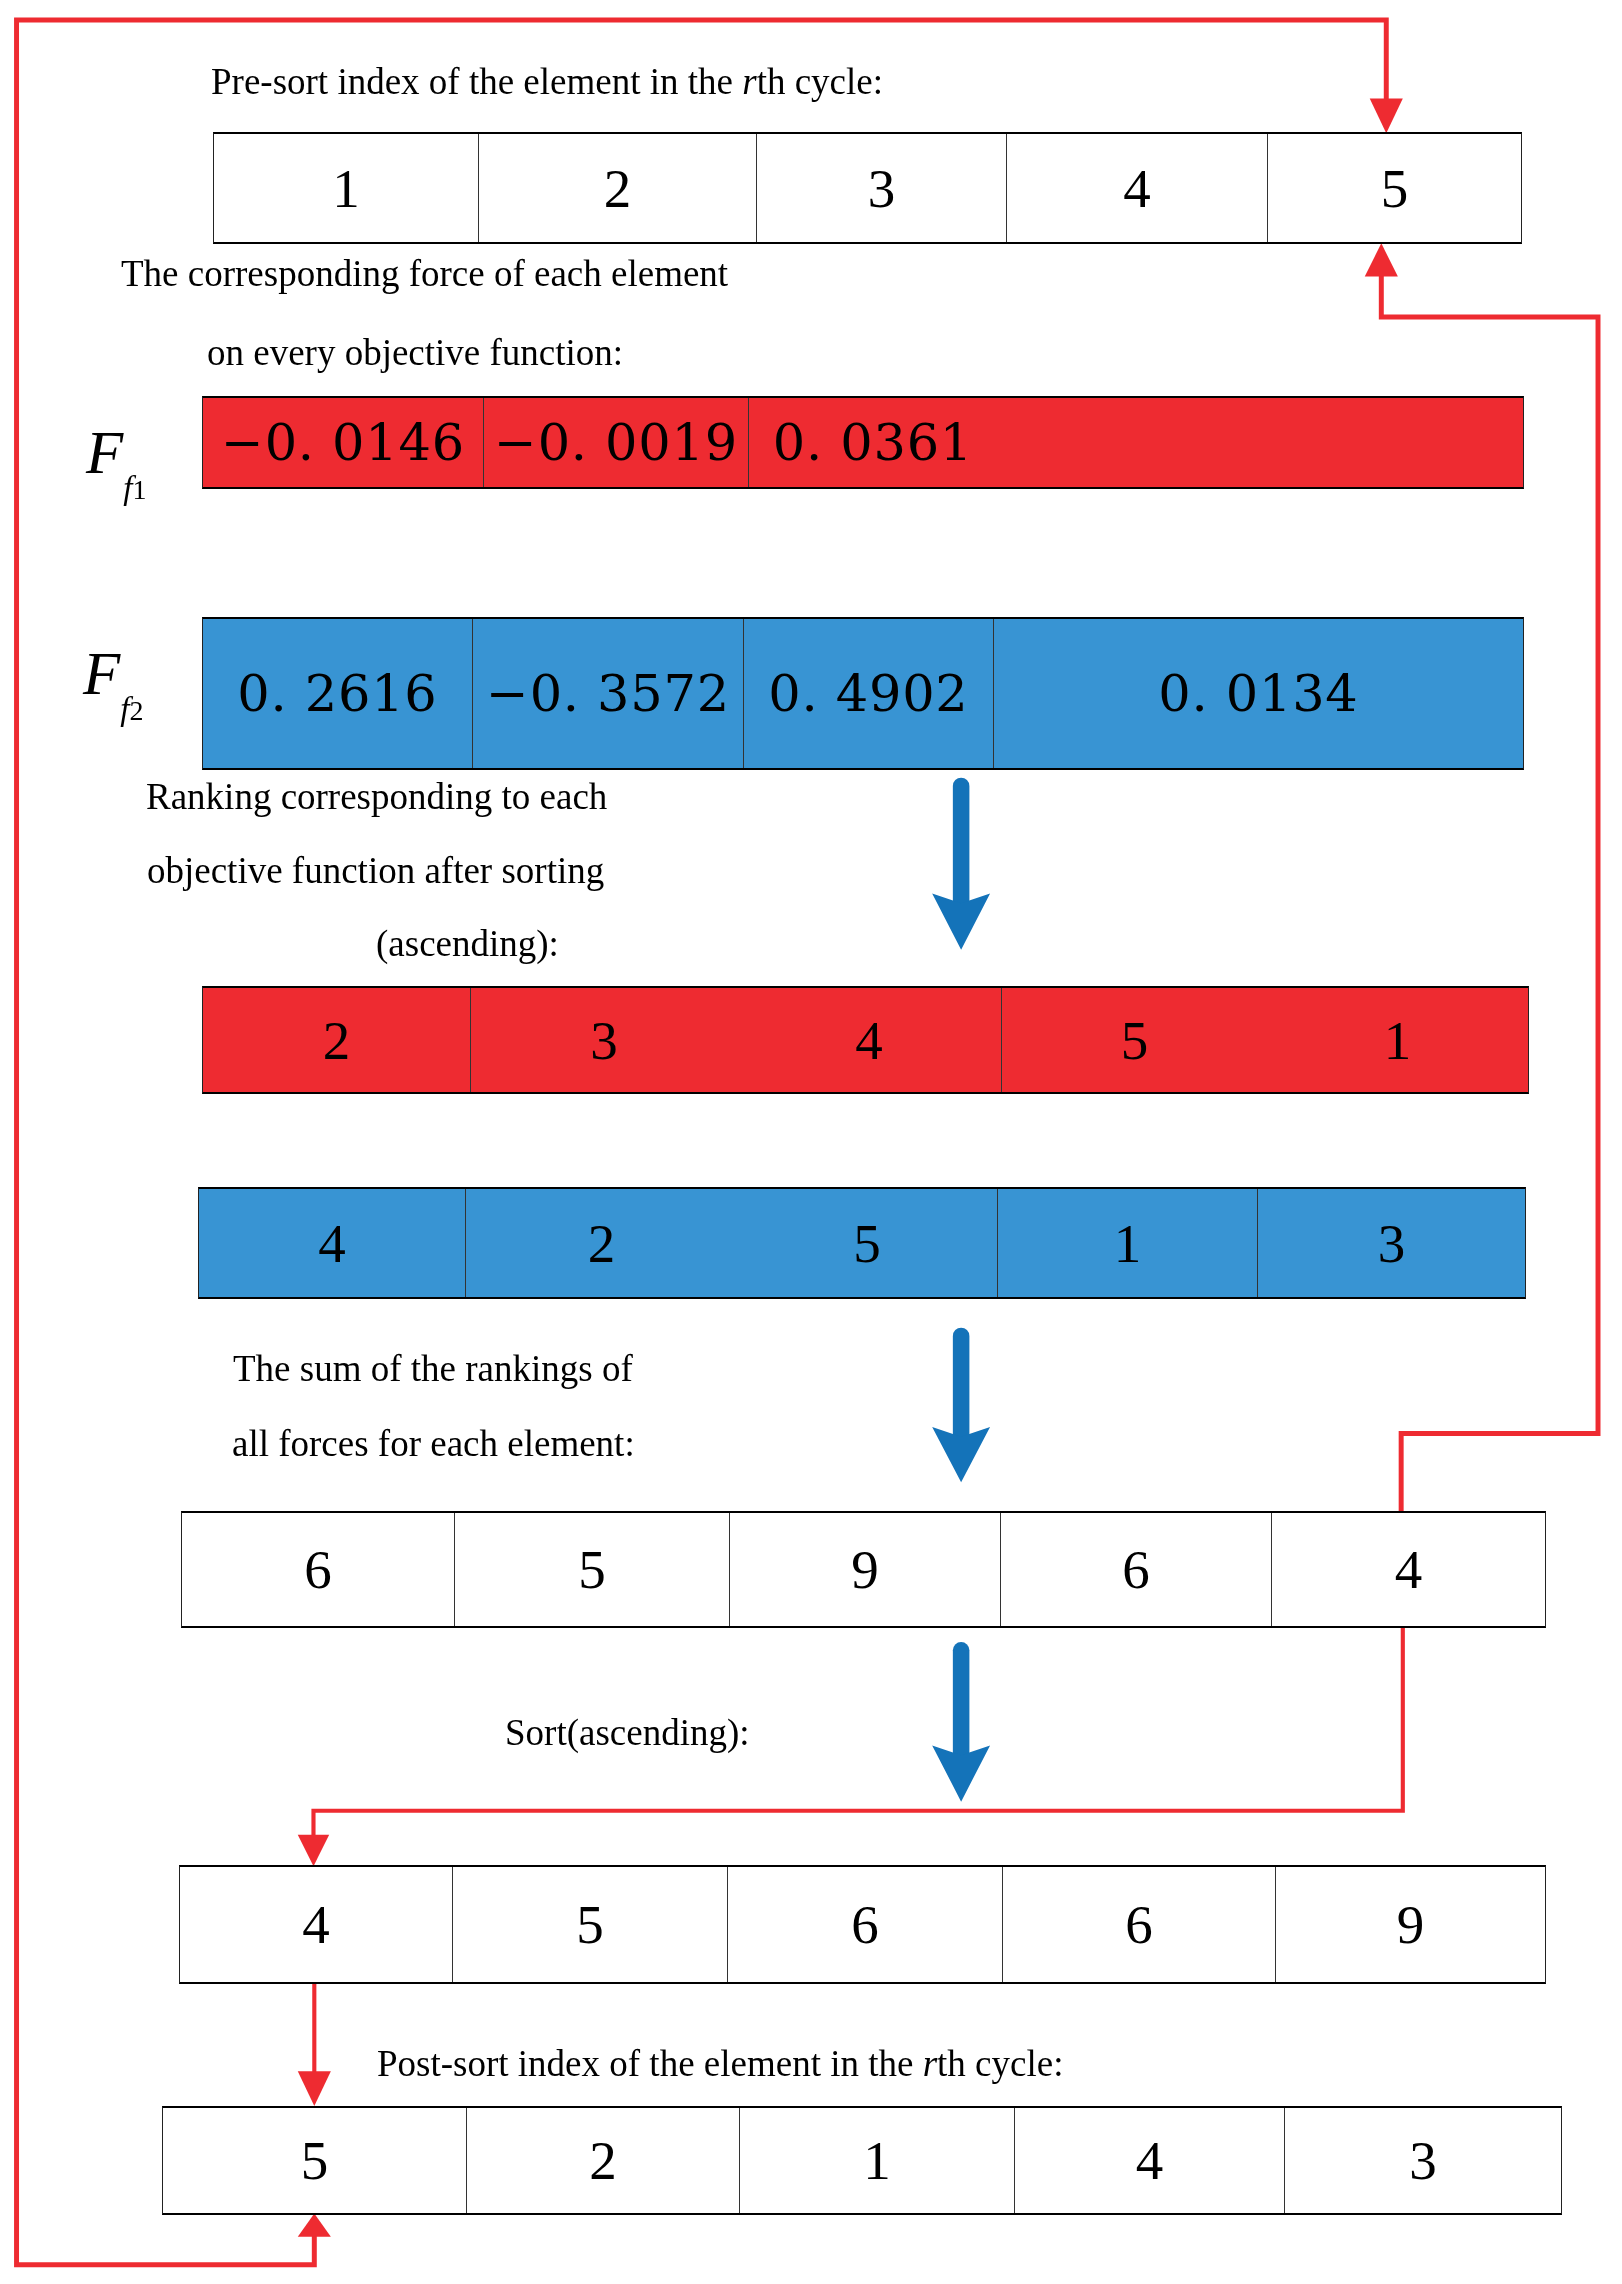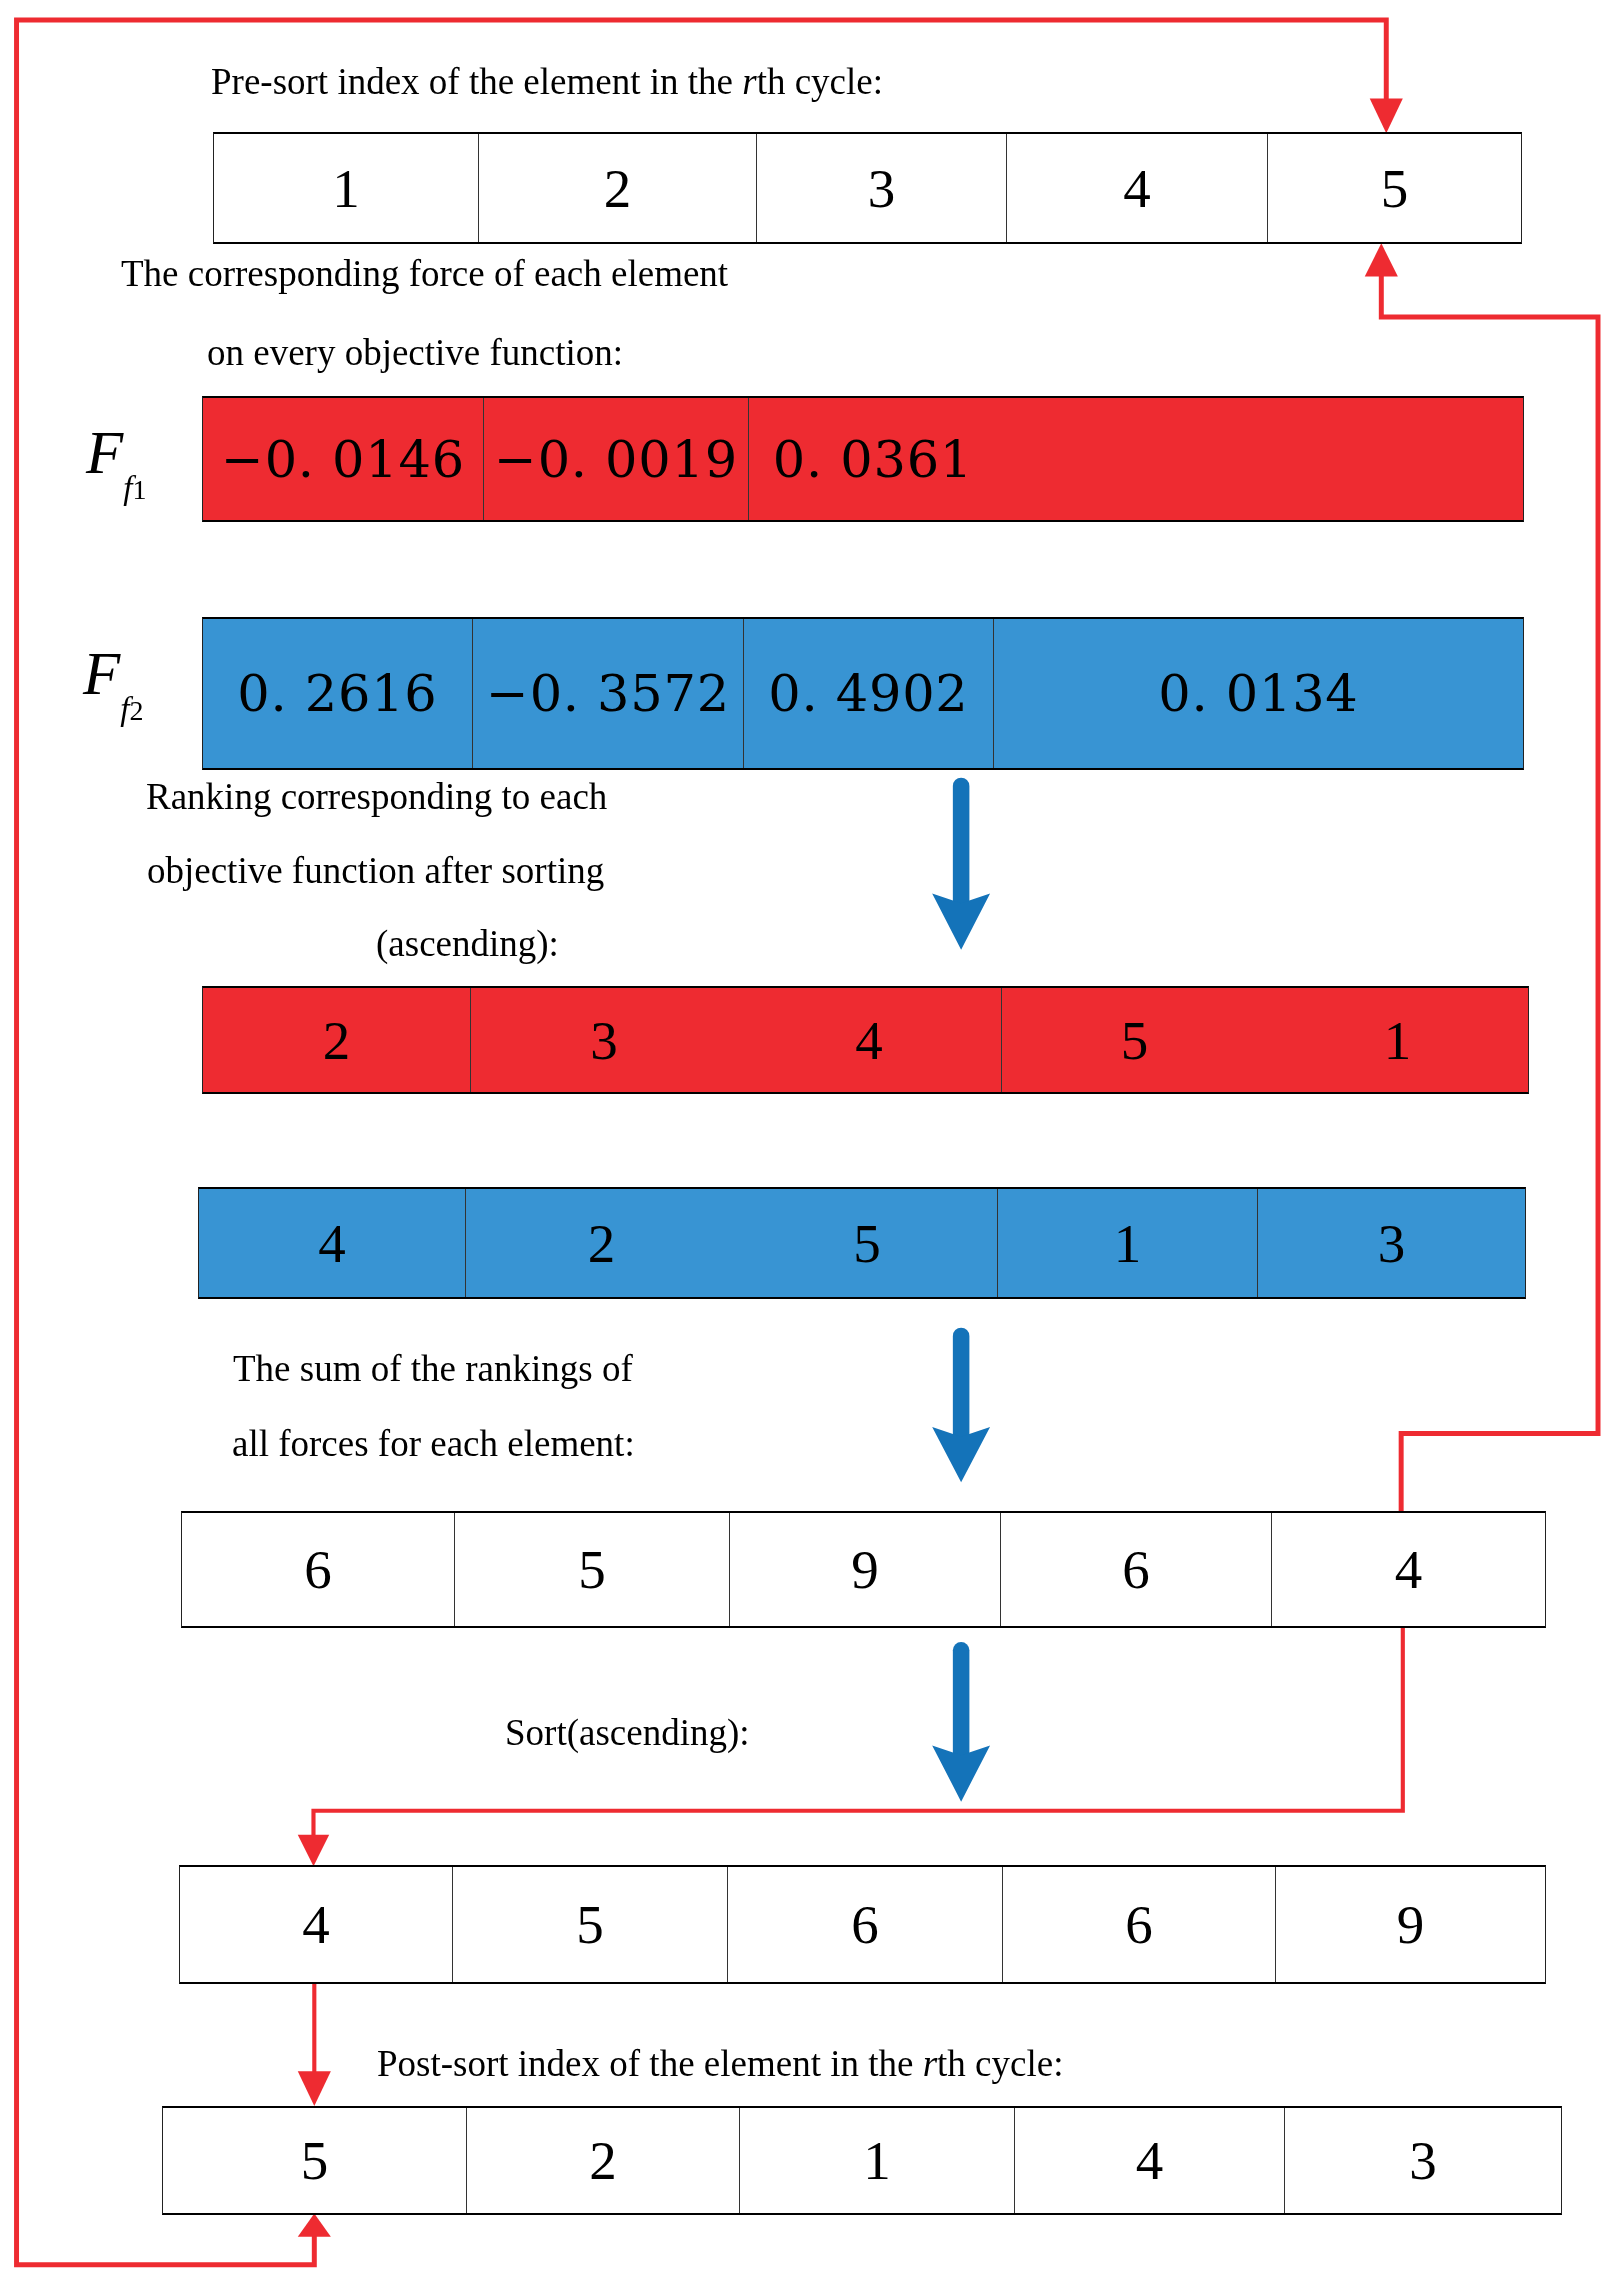--- a/index.html
+++ b/index.html
@@ -75,21 +75,21 @@
   <div class="cell" style="flex:0 0 261px;">4</div>
   <div class="cell">5</div>
 </div>
 
 <div class="label" style="left:73px; top:255px;margin-left:48px;">The corresponding force of each element</div>
 <div class="label" style="left:207px; top:334px;">on every objective function:</div>
 
 <div class="flabel" style="left:86px; top:418px;">
   <span>F</span><sub><span style="font-style:italic;font-size:33px">f</span><span>1</span></sub>
 </div>
-<div class="row red num" style="left:202px; top:396px; width:1322px; height:126px;">
+<div class="row red num" style="left:202px; top:396px; width:1322px; height:93px;">
   <div class="cell" style="flex:0 0 281px;">−0. 0146</div>
   <div class="cell" style="flex:0 0 265px;">−0. 0019</div>
   <div class="cell" style="flex:0 0 248px;">0. 0361</div>
 </div>
 
 <div class="flabel" style="left:83px; top:639px;">
   <span>F</span><sub><span style="font-style:italic;font-size:33px">f</span><span>2</span></sub>
 </div>
 <div class="row blue num" style="left:202px; top:617px; width:1322px; height:153px;">
   <div class="cell" style="flex:0 0 270px;">0. 2616</div>

